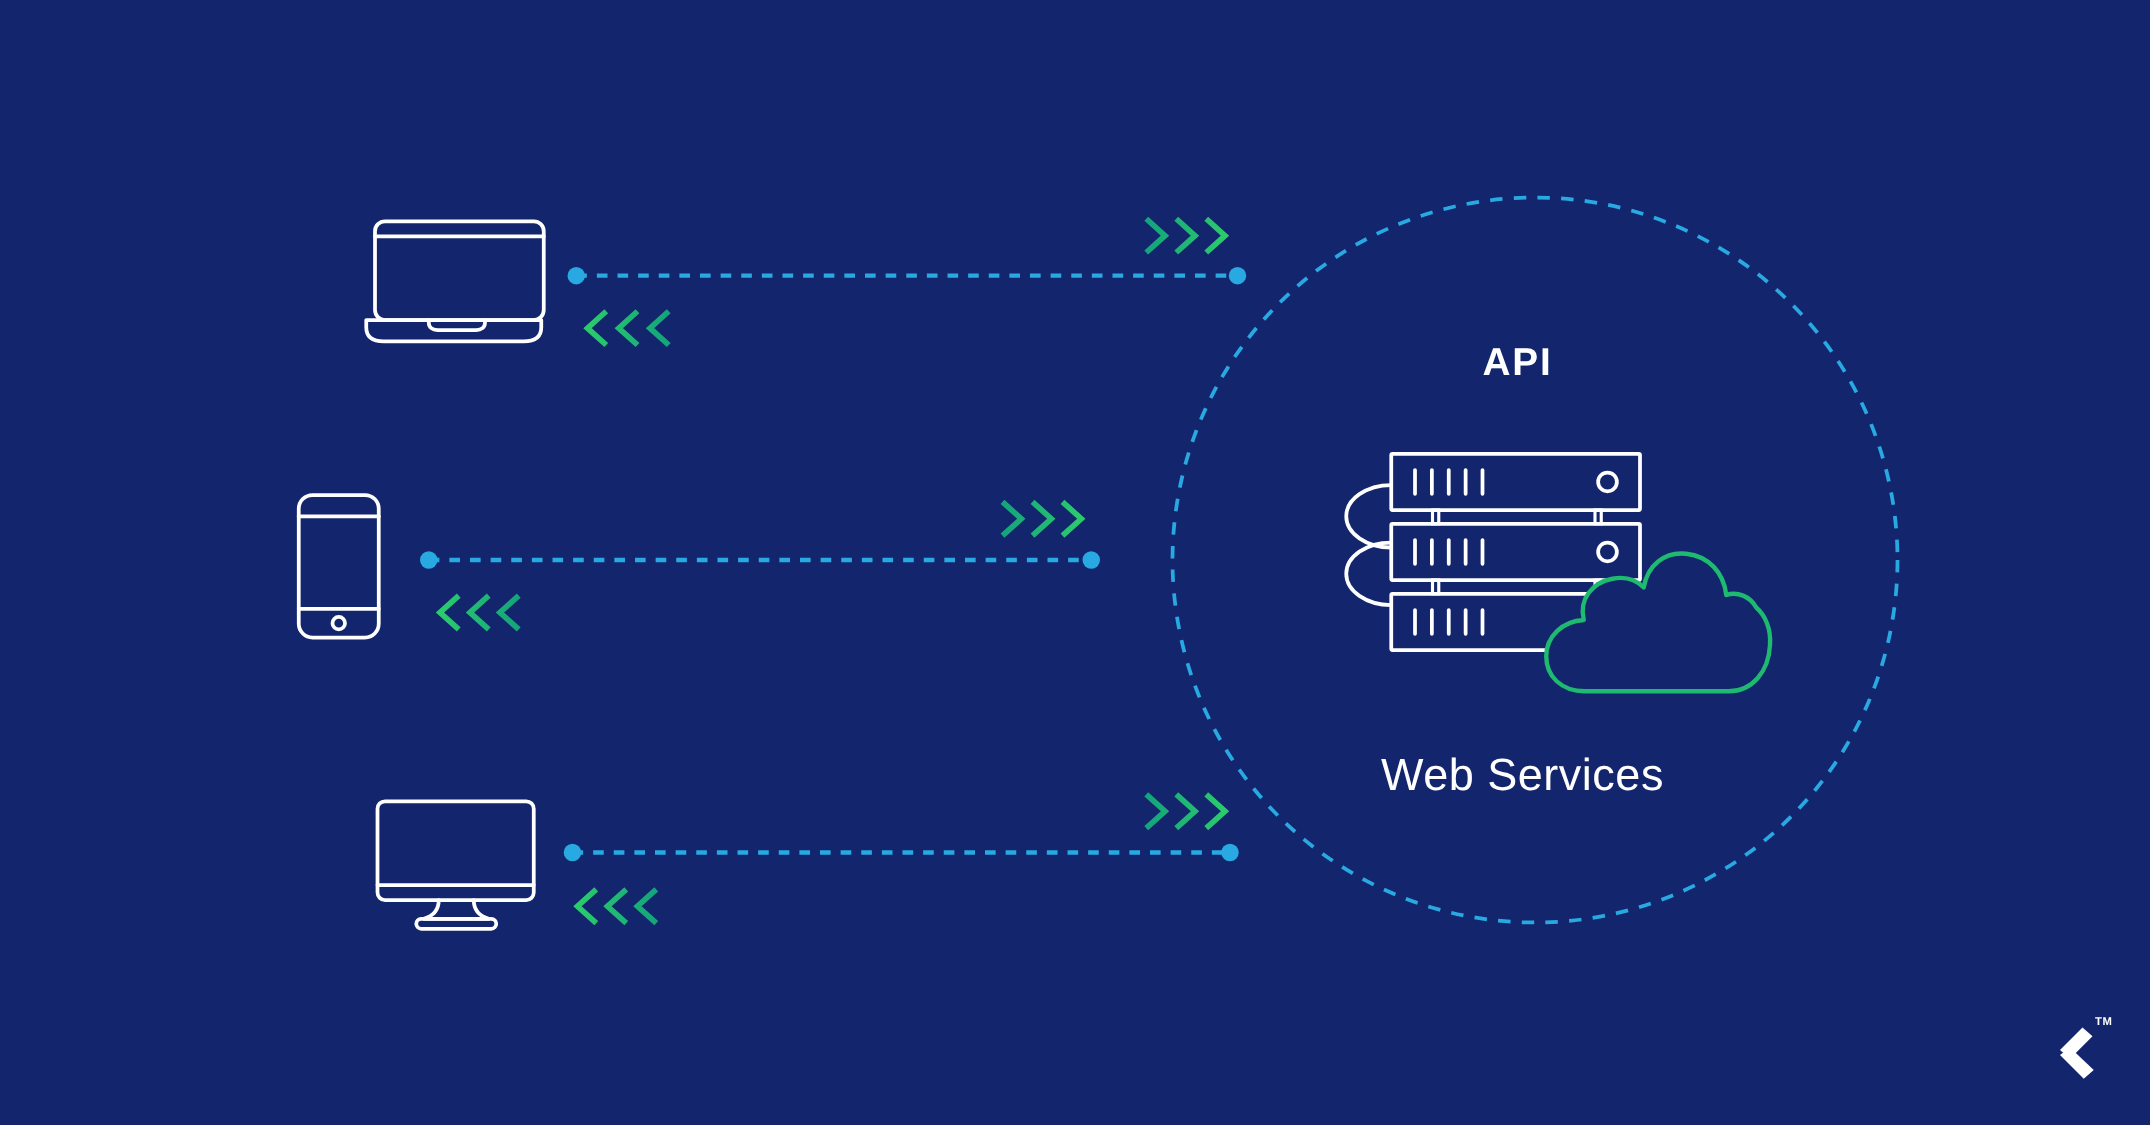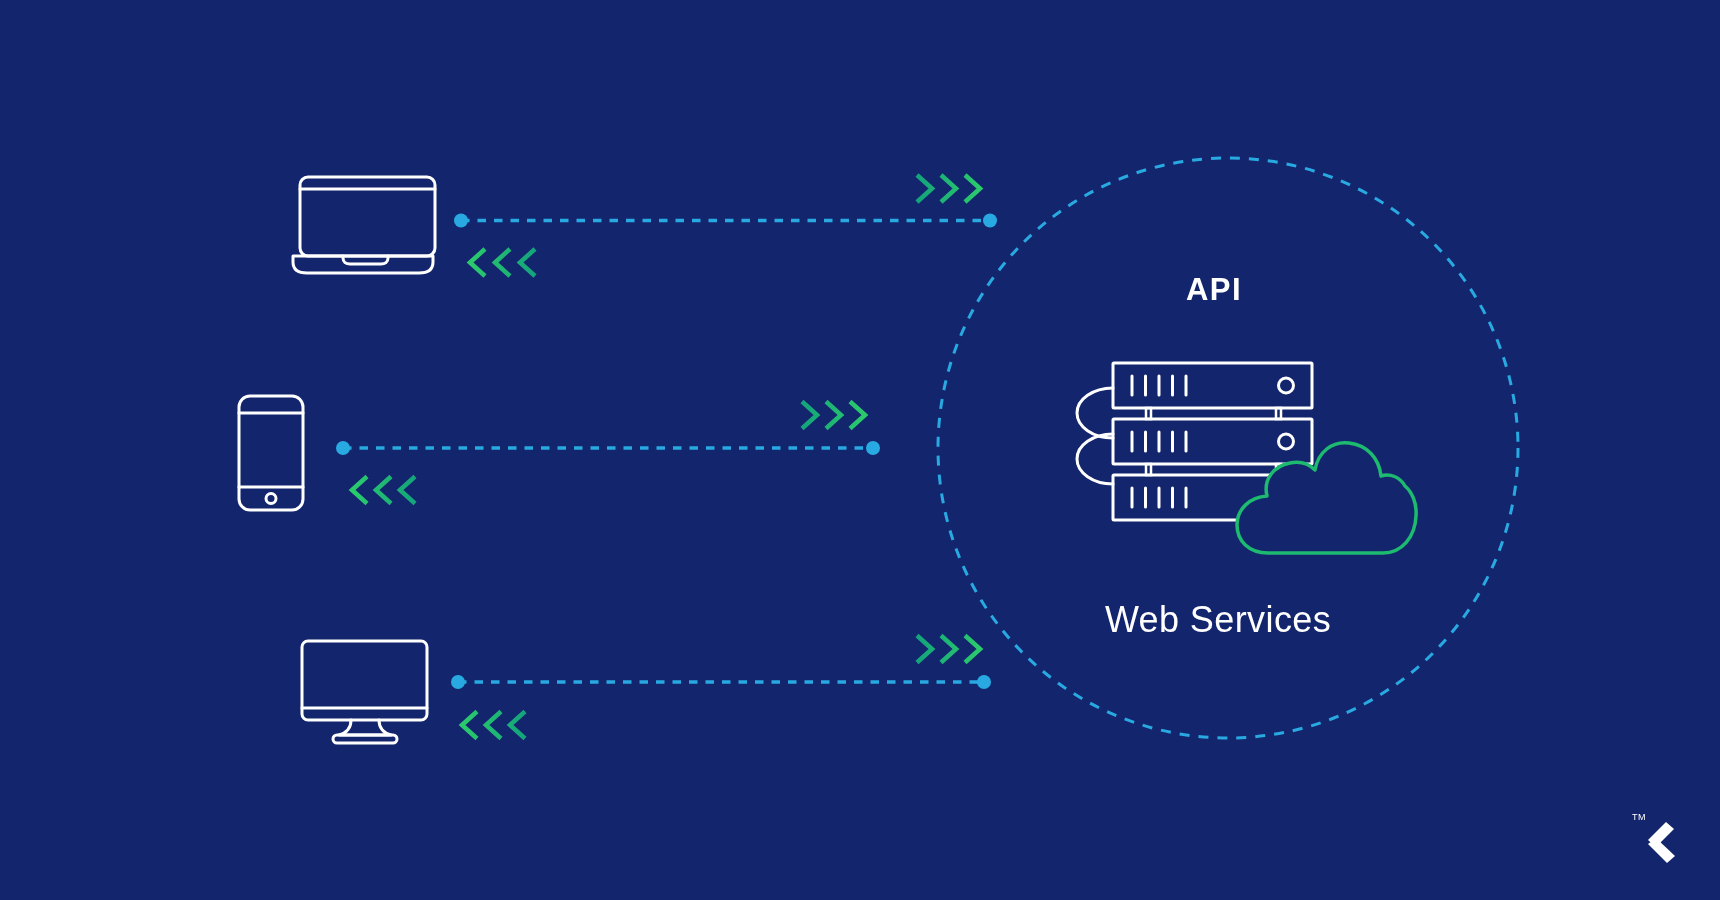--- a/index.html
+++ b/index.html
@@ -19,21 +19,21 @@
   .circle-dash{stroke:var(--line-blue,#29A9E1);stroke-width:3;stroke-dasharray:10 9;fill:none;}
   .cloud-shape{stroke:var(--cloud-green,#1DBA70);stroke-width:3.5;fill:var(--background,#13266D);stroke-linejoin:round;}
   .chev{stroke-width:4.5;fill:none;stroke-linecap:butt;stroke-linejoin:miter;}
   .stop-start{stop-color:var(--chevron-teal,#14A47B);}
   .stop-end{stop-color:var(--chevron-green,#2BCB6C);}
   .logo-fill{fill:var(--icon-white,#FFFFFF);}
 
   .label{position:absolute;color:var(--icon-white,#FFFFFF);white-space:nowrap;}
   .api-label{left:1214px;top:272px;transform:translateX(-50%);font-size:31px;font-weight:700;letter-spacing:1.5px;}
   .ws-label{left:1218px;top:599px;transform:translateX(-50%);font-size:36px;font-weight:400;letter-spacing:0.4px;}
-  .tm-label{left:1632px;top:812px;font-size:9px;font-weight:400;letter-spacing:0.5px;}
+  .tm-label{left:1676px;top:812px;font-size:9px;font-weight:700;letter-spacing:0.5px;}
 </style>
 </head>
 <body>
 
 <div class="canvas">
 
   <svg width="1720" height="900" viewBox="0 0 1720 900">
     <defs>
       <linearGradient id="gradFwd" x1="0" y1="0" x2="1" y2="0">
         <stop offset="0" class="stop-start"></stop>

